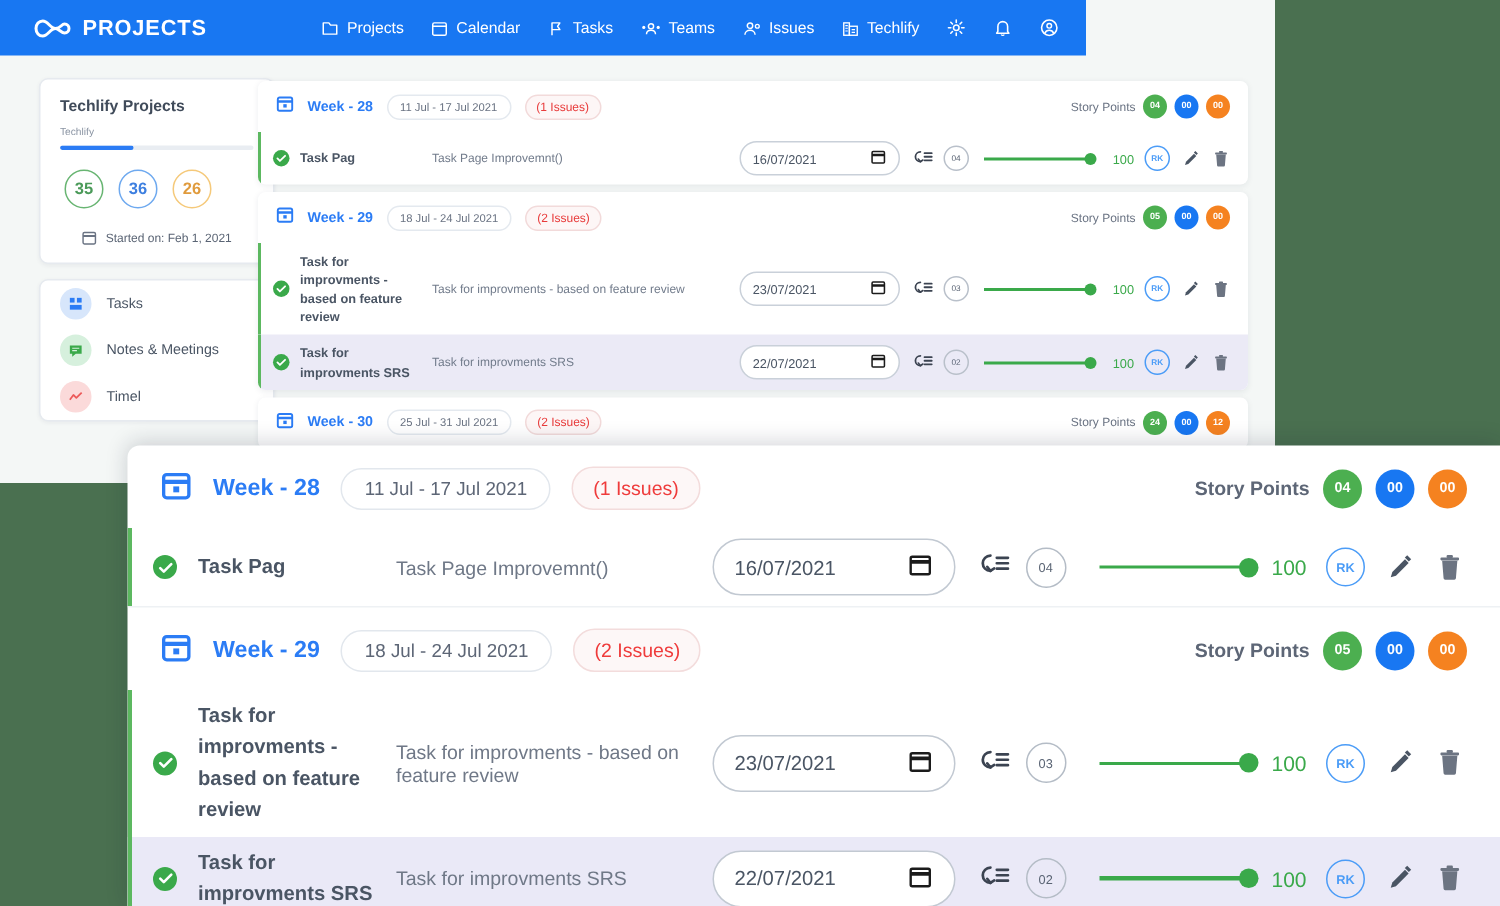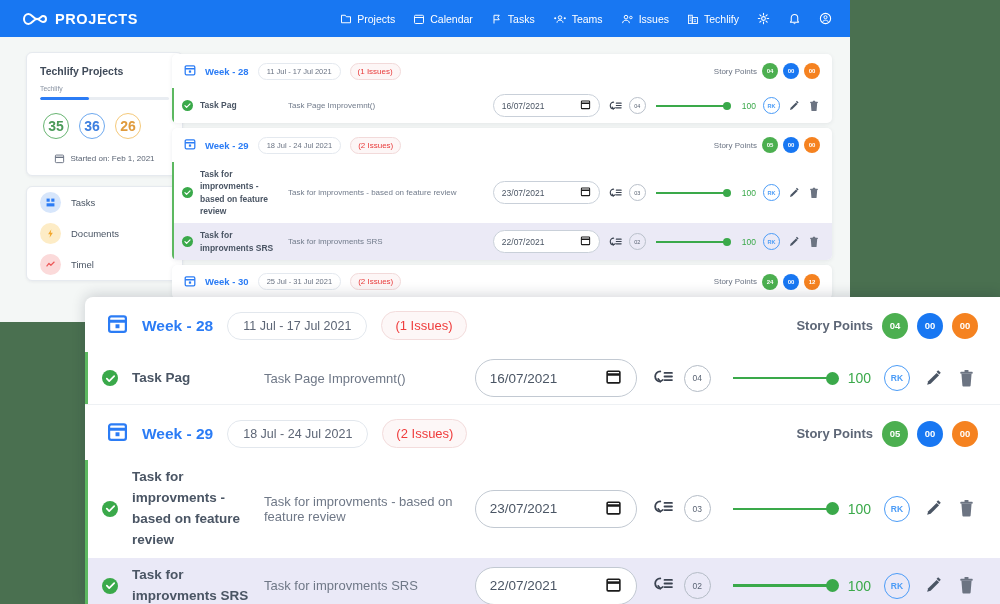--- a/index.html
+++ b/index.html
@@ -14,21 +14,21 @@
   .app-window {
     position: absolute; left: 0; top: 0;
     width: 850px; height: 322px;
     background: #f4f7f6;
     overflow: hidden;
   }
 
   
   .topnav {
     position: absolute; left: 0; top: 0;
-    width: 850px; height: 37px;
+    width: 724px; height: 37px;
     background: #1877f2;
     display: flex; align-items: center;
   }
   .brand {
     display: flex; align-items: center; gap: 7px;
     margin-left: 22px;
   }
   .brand-logo { width: 26px; height: 16px; display:block; }
   .brand-text {
     color: #ffffff; font-size: 14.5px; font-weight: bold;
@@ -58,21 +58,21 @@
   .proj-sub { font-size: 6.8px; color: #8a94a3; margin-top: 8px; }
   .progress-track {
     height: 3px; background: #e9edf2; border-radius: 2px;
     margin-top: 5px; position: relative; overflow: hidden;
   }
   .progress-fill { height: 100%; background: #2b7cf5; border-radius: 2px; }
   .badge-row { display: flex; gap: 10px; margin-top: 13px; padding-left: 3px; }
   .ring {
     width: 26px; height: 26px; border-radius: 50%;
     border: 1.2px solid; display: flex; align-items: center;
-    justify-content: center; font-size: 14px; font-weight: bold;
+    justify-content: center; font-size: 11px; font-weight: bold;
   }
   .ring.green { border-color: #68b572; color: #4b9a59; }
   .ring.blue  { border-color: #6ea9ef; color: #3d7fe0; }
   .ring.amber { border-color: #f5c97a; color: #e09b3d; }
   .started {
     display: flex; align-items: center; justify-content: center;
     gap: 5px; margin-top: 14px; font-size: 8px; color: #5a6474;
   }
 
   .tabs-card { margin-top: 10px; overflow: hidden; }
@@ -351,29 +351,30 @@
         <span class="tab-ico" style="background:#d7e6fb">
           <svg width="11" height="11" viewBox="0 0 14 14">
               <rect x="2" y="2" width="4" height="4" fill="#2b7cf5"></rect>
               <rect x="8" y="2" width="4" height="4" fill="#2b7cf5"></rect>
               <rect x="2" y="8" width="10" height="4" fill="#2b7cf5"></rect>
             </svg>
         </span>
         <span class="tab-label">Tasks</span>
       </div>
 
-
       <div class="tab-row">
-        <span class="tab-ico" style="background:#fdecc6">
+        <span class="tab-ico" style="background:#d6f0dd">
           <svg width="11" height="11" viewBox="0 0 14 14">
-              <path d="M8 1.5L4 7.8h2.6L5.8 12.5 10 6.2H7.3z" fill="#f2a62b"></path>
+              <path d="M2 3h10v7H7l-3 2.5V10H2z" fill="#3aa94a"></path>
+              <path d="M4 5.3h6M4 7.3h4" stroke="#d6f0dd" stroke-width="1"></path>
             </svg>
         </span>
-        <span class="tab-label">Documents</span>
-      </div>
+        <span class="tab-label">Notes &amp; Meetings</span>
+      </div>
+
 
       <div class="tab-row">
         <span class="tab-ico" style="background:#fbdada">
           <svg width="11" height="11" viewBox="0 0 14 14">
               <path d="M2 9.5l3-4 2.5 2.5L12 3.5" fill="none" stroke="#ec5a5a" stroke-width="1.5" stroke-linejoin="round"></path>
             </svg>
         </span>
         <span class="tab-label">Timel</span>
       </div>
 

